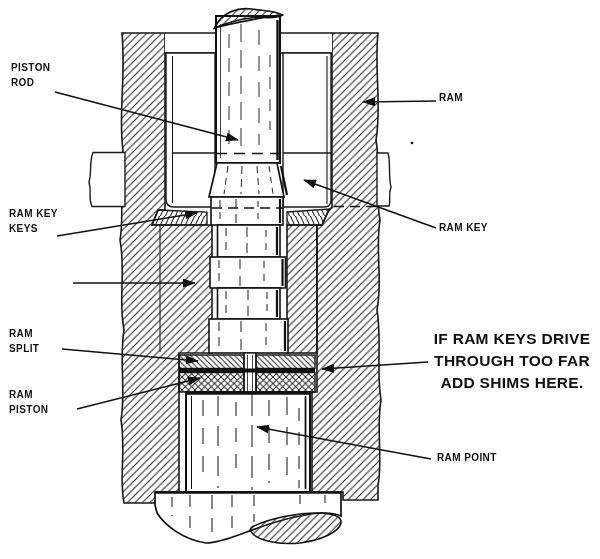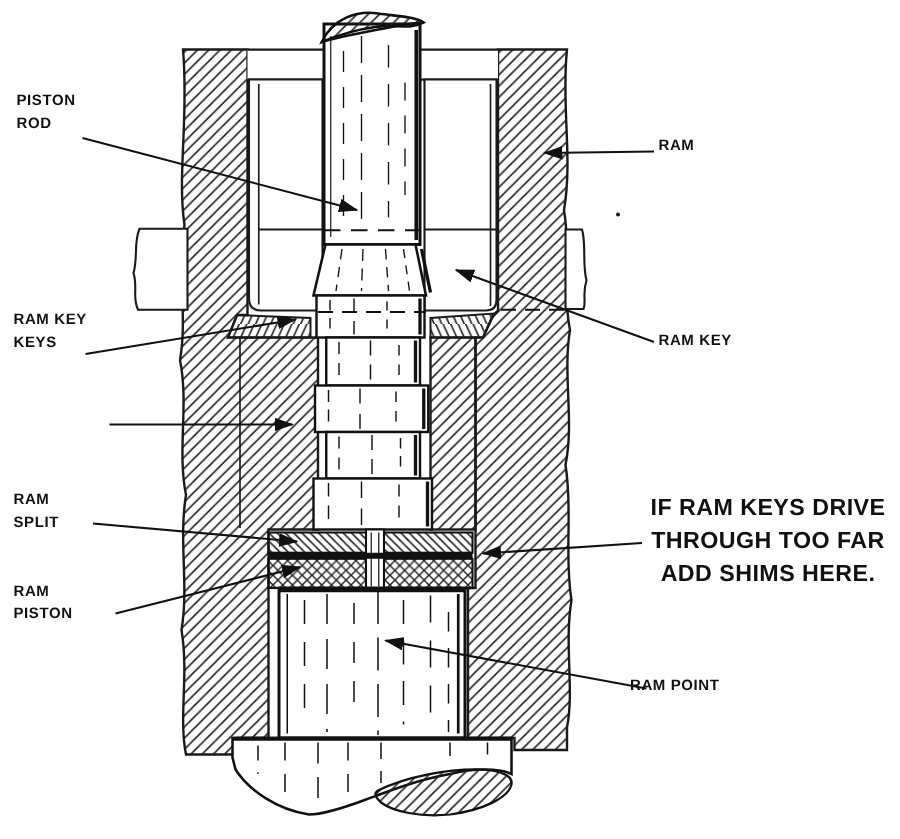--- a/index.html
+++ b/index.html
@@ -235,17 +235,17 @@
 </div>
 <div class="note" style="left:412px;top:328px">
   <span>IF RAM KEYS DRIVE</span>
   <span>THROUGH TOO FAR</span>
   <span>ADD SHIMS HERE.</span>
 </div>
 <div class="label" style="left:9px;top:388px">
   <span>RAM</span>
   <span>PISTON</span>
 </div>
-<div class="label" style="left:420px;top:451px">
+<div class="label" style="left:437px;top:451px">
   <span>RAM POINT</span>
 </div>
 
 </div>
 
 </body></html>

